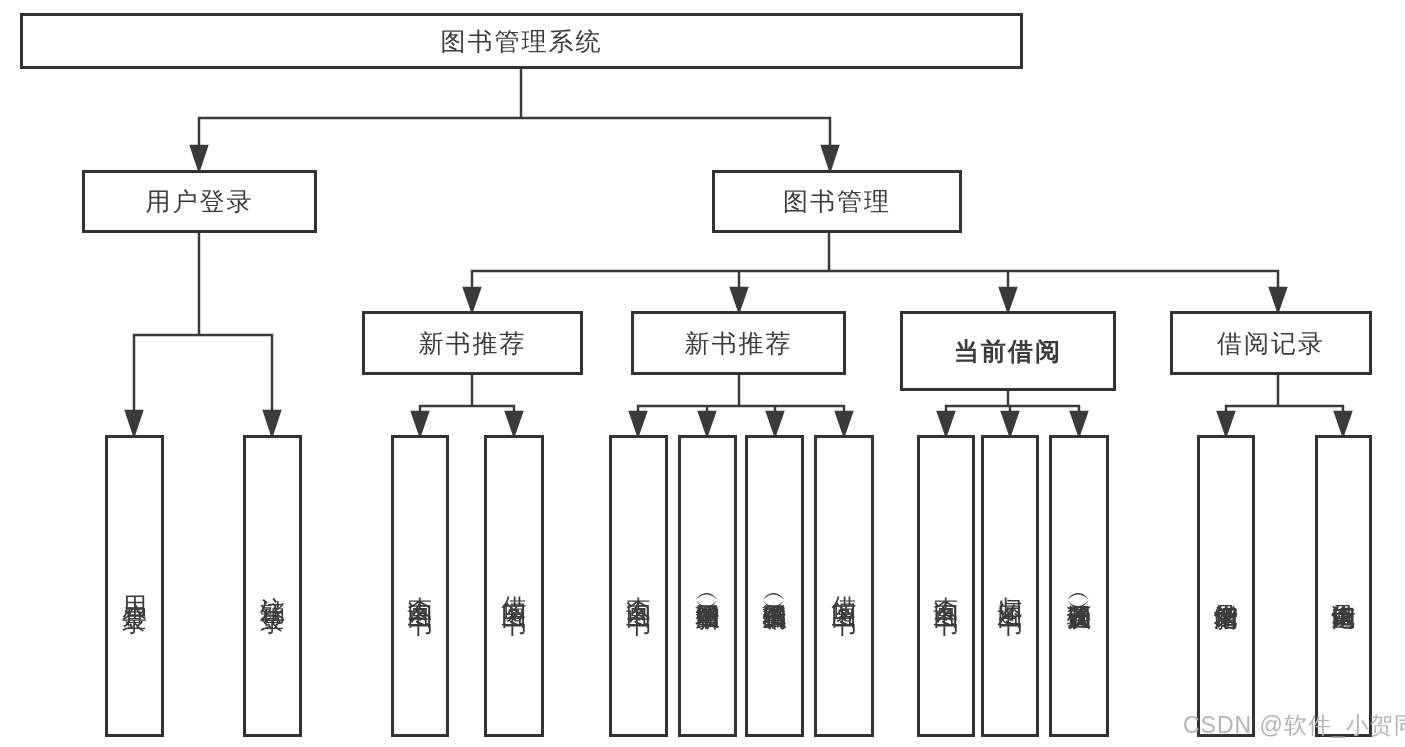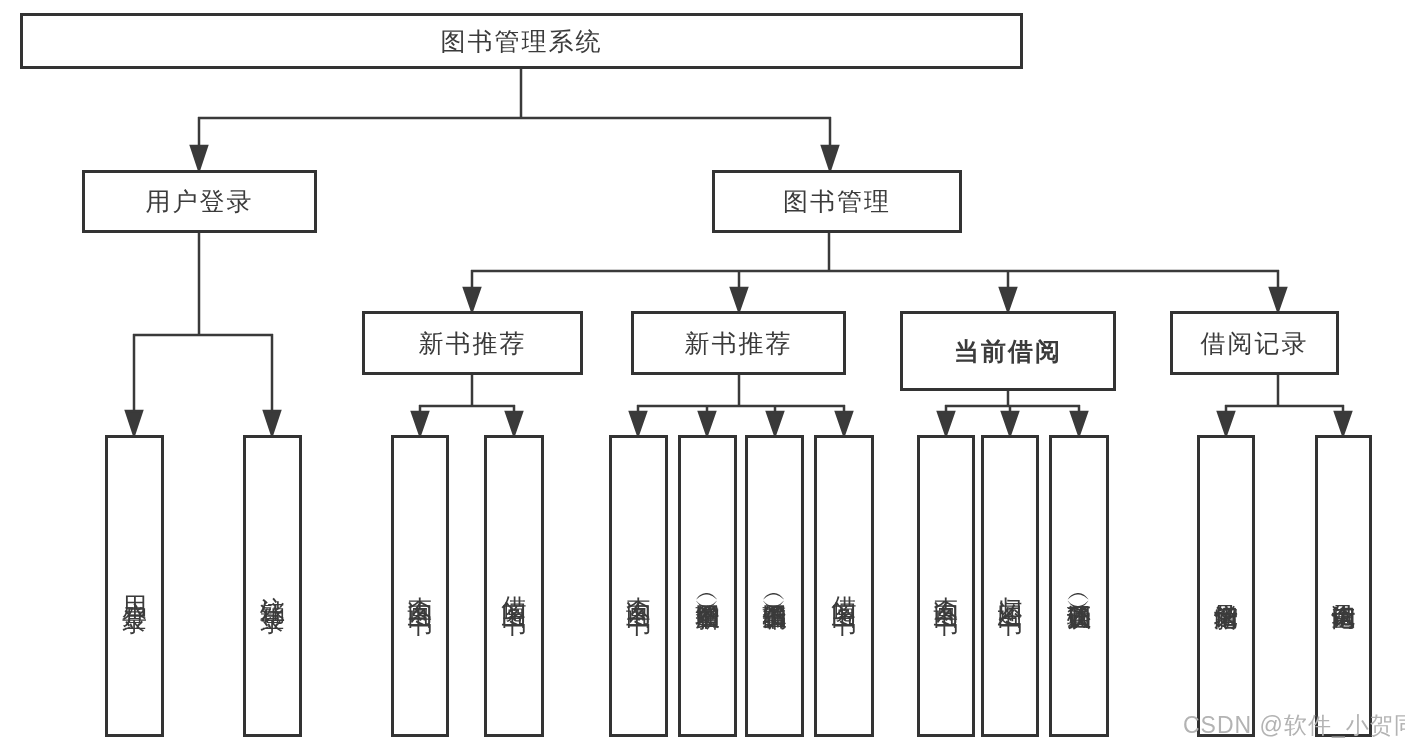--- a/index.html
+++ b/index.html
@@ -105,21 +105,21 @@
   </svg>
 
   <div class="node hnode" style="left:20px;top:13px;width:1003px;height:56px;">图书管理系统</div>
 
   <div class="node hnode" style="left:82px;top:170px;width:235px;height:63px;">用户登录</div>
   <div class="node hnode" style="left:712px;top:170px;width:250px;height:63px;">图书管理</div>
 
   <div class="node hnode" style="left:362px;top:311px;width:221px;height:64px;">新书推荐</div>
   <div class="node hnode" style="left:631px;top:311px;width:215px;height:64px;">新书推荐</div>
   <div class="node hnode" style="left:900px;top:311px;width:216px;height:80px;font-weight:bold;">当前借阅</div>
-  <div class="node hnode" style="left:1170px;top:311px;width:169px;height:64px;">借阅记录</div>
+  <div class="node hnode" style="left:1170px;top:311px;width:202px;height:64px;">借阅记录</div>
 
   <div class="node leaf" style="left:105px;top:435px;width:59px;height:302px;">
     <span>用户登录</span>
   </div>
   <div class="node leaf" style="left:243px;top:435px;width:59px;height:302px;">
     <span>注销登录</span>
   </div>
 
   <div class="node leaf" style="left:391px;top:435px;width:58px;height:302px;">
     <span>查询图书</span>

